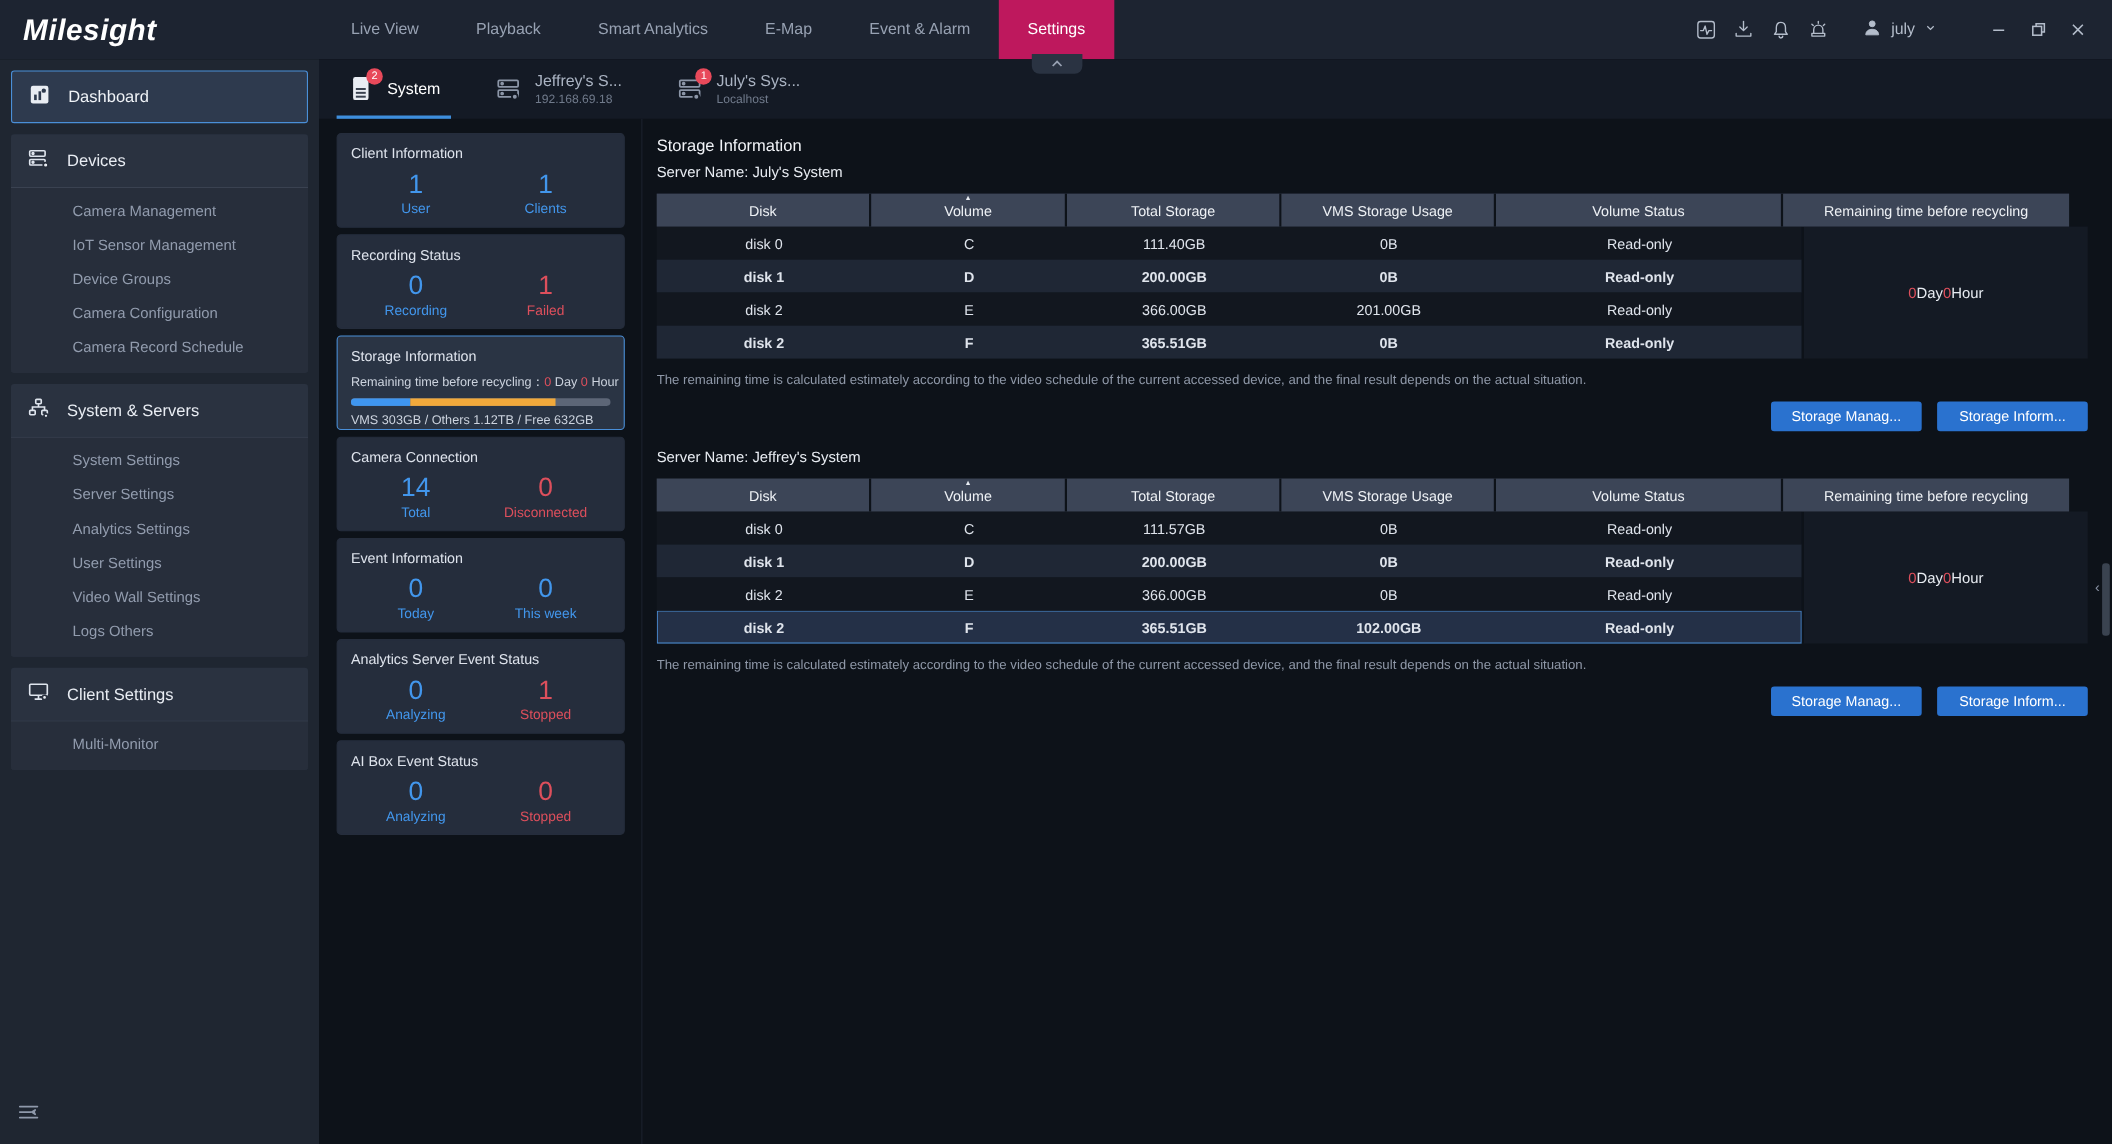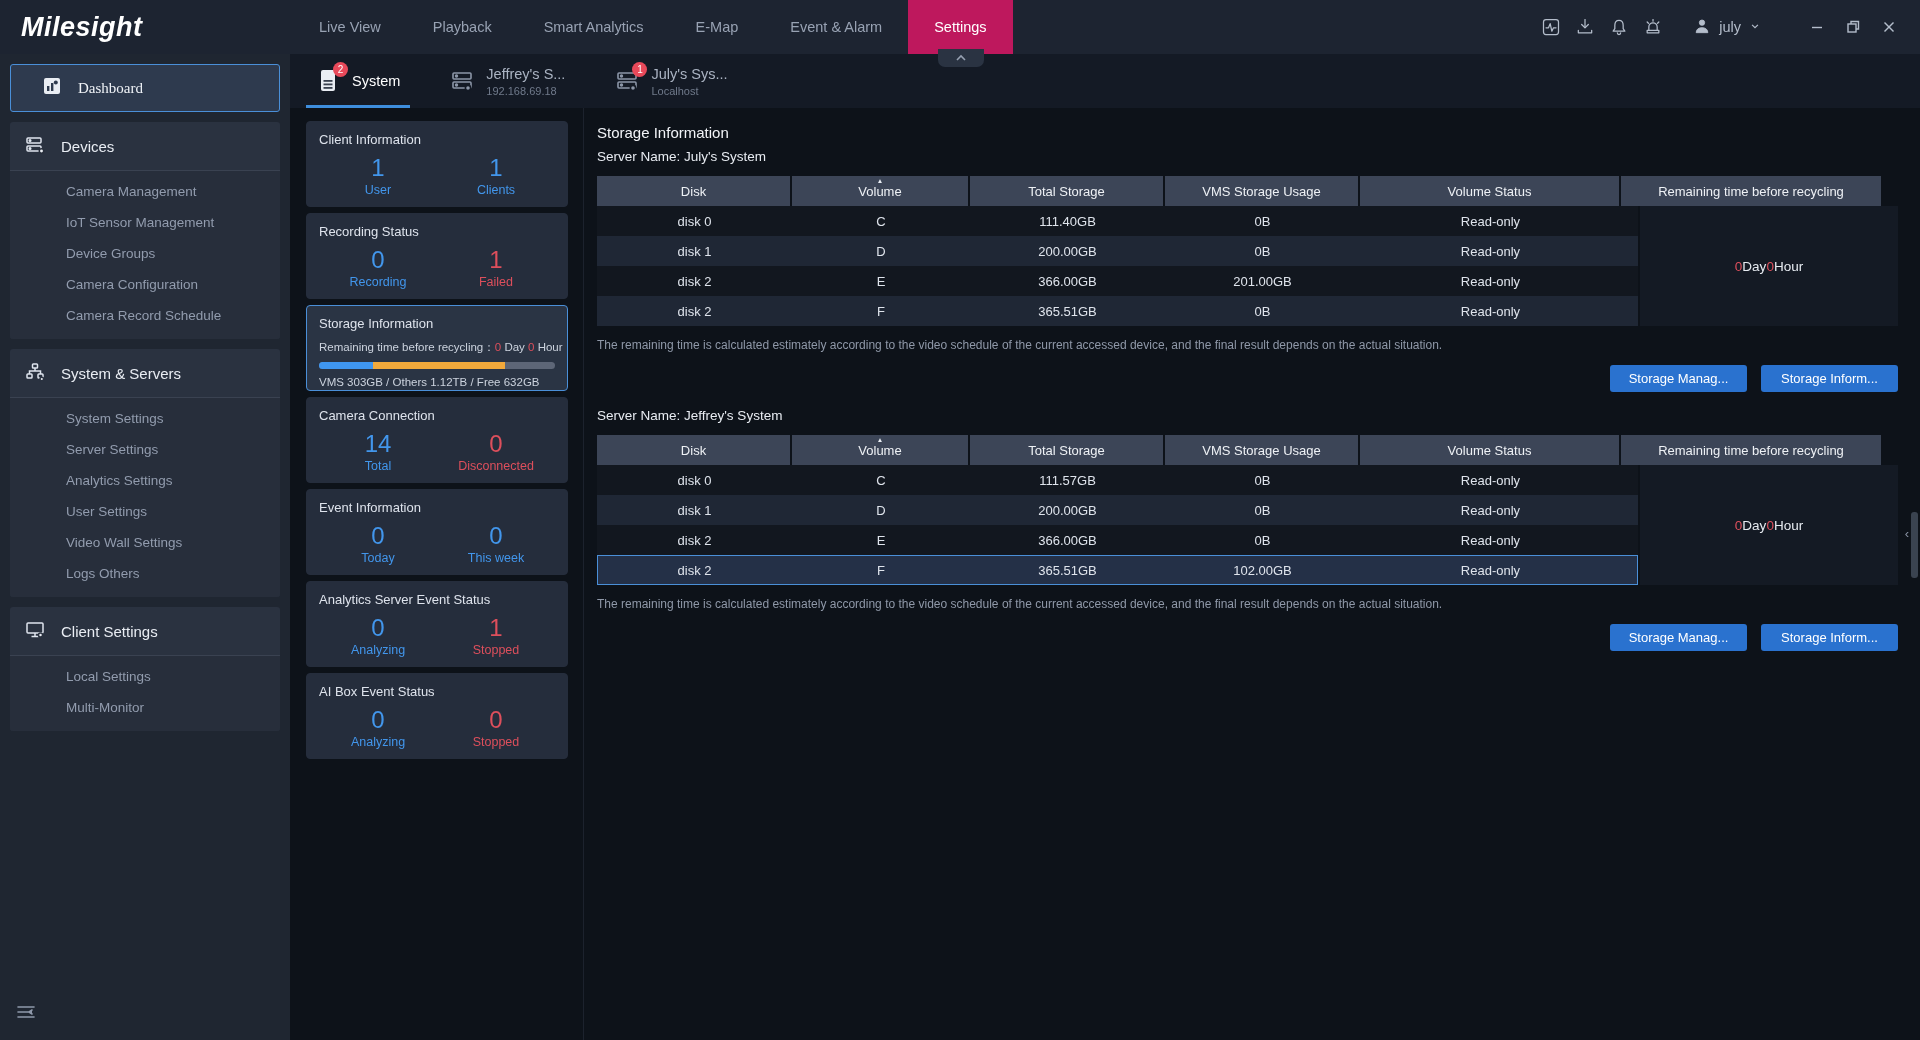--- a/index.html
+++ b/index.html
@@ -19,23 +19,23 @@
   .user-chip { display:flex; align-items:center; gap:7px; margin-left:22px; cursor:pointer; color:#b4bdcb; font-size:14.5px; }
   .win-controls { display:flex; align-items:center; margin-left:40px; gap:6px; }
   .win-btn { width:30px; height:30px; display:flex; align-items:center; justify-content:center; cursor:pointer; }
   .win-btn svg { stroke:#b4bdcb; fill:none; stroke-width:1.4; }
 
   
   .bodyrow { flex:1; display:flex; min-height:0; }
 
   
   .sidebar { width:290px; background:#1f2631; padding:10px; position:relative; flex:0 0 290px; }
-  .side-dashboard { height:48px; display:flex; align-items:center; gap:16px; padding-left:31px;
+  .side-dashboard { height:48px; display:flex; align-items:center; gap:16px; padding-left:15px;
     border:1px solid #4a8fd8; background:#2e3a4e; border-radius:3px; margin-bottom:10px;
-    color:#f0f3f7; font-size:15px; cursor:pointer;font-family:Liberation Serif, serif; }
+    color:#f0f3f7; font-size:15px; cursor:pointer; }
   .side-panel { background:#2a3240; border-radius:3px; margin-bottom:10px; }
   .group-header { height:48px; display:flex; align-items:center; gap:16px; padding-left:15px; color:#e9edf3; font-size:15px; cursor:pointer; }
   .group-items { border-top:1px solid #3a4251; background:#272e3b; padding:5px 0 8px; border-radius:0 0 3px 3px; }
   .group-item { height:31px; line-height:31px; padding-left:56px; color:#929cae; font-size:13.5px; cursor:pointer; }
   .side-icon svg { stroke:#dfe5ee; fill:none; stroke-width:1.5; }
   .sidebar-collapse { position:absolute; left:16px; bottom:16px; cursor:pointer; }
   .sidebar-collapse svg { stroke:#8f99ab; fill:none; stroke-width:1.6; stroke-linecap:round; }
 
   
   .content { flex:1; background:#0d1219; position:relative; display:flex; flex-direction:column; min-width:0; }
@@ -88,21 +88,21 @@
   .t-hcell { background:#3c4557; color:#eef1f5; font-size:13px; display:flex; align-items:center; justify-content:center;
     border-right:2px solid #0d1219; position:relative; cursor:pointer; }
   .t-hcell:last-child { border-right:none; }
   .sort-arrow { position:absolute; top:1px; left:50%; transform:translateX(-50%); font-size:6.5px; color:#e8ecf2; }
   .w-disk { width:195px; } .w-vol { width:178px; } .w-tot { width:195px; } .w-vms { width:195px; }
   .w-status { width:261px; } .w-rem { width:260px; }
   .t-body { display:flex; }
   .t-rows { width:1041px; }
   .t-row { display:flex; height:30px; cursor:pointer; }
   .t-row.odd  { background:#12171f; }
-  .t-row.even { background:#1f2735; }
+  .t-row.even { background:#1f2735;font-weight:bold; }
   .t-row.selected { background:#243047; box-shadow:inset 0 0 0 1px #4a8fd8; }
   .t-cell { font-size:13px; color:#dfe4ec; display:flex; align-items:center; justify-content:center; }
   .rem-cell { width:260px; background:#141a24; border-left:2px solid #0d1219; display:flex; align-items:center; justify-content:center;
     font-size:13.5px; color:#e7ebf1; }
   .table-note { margin-top:12px; font-size:12px; color:#8f98a8; width:1301px; }
   .btn-row { width:1301px; display:flex; justify-content:flex-end; gap:14px; margin-top:13px; }
   .btn { min-width:137px; height:27px; padding:0 10px; background:var(--button); color:#fff; font-size:13px;
     border:none; border-radius:3px; display:flex; align-items:center; justify-content:center; cursor:pointer; }
 
   
@@ -266,21 +266,20 @@
           <span class="side-icon">
             <svg width="20" height="20" viewBox="0 0 20 20">
                 <rect x="2" y="3" width="16" height="10" rx="1"></rect>
                 <path d="M10 13v3M6.5 16.5h7"></path>
                 <circle cx="15.5" cy="15" r="2" style="fill:#e9edf3;stroke:#2a3240"></circle>
               </svg>
           </span>
           <span>Client Settings</span>
         </div>
         <div class="group-items">
-          <div class="group-item">Local Settings</div>
           <div class="group-item">Multi-Monitor</div>
         </div>
       </div>
 
       <div class="sidebar-collapse">
         <svg width="20" height="16" viewBox="0 0 20 16">
             <path d="M2 3h16"></path>
             <path d="M2 8h10"></path>
             <path d="M2 13h16"></path>
             <path d="M16 6l-3 2 3 2" style="fill:#8f99ab"></path>

